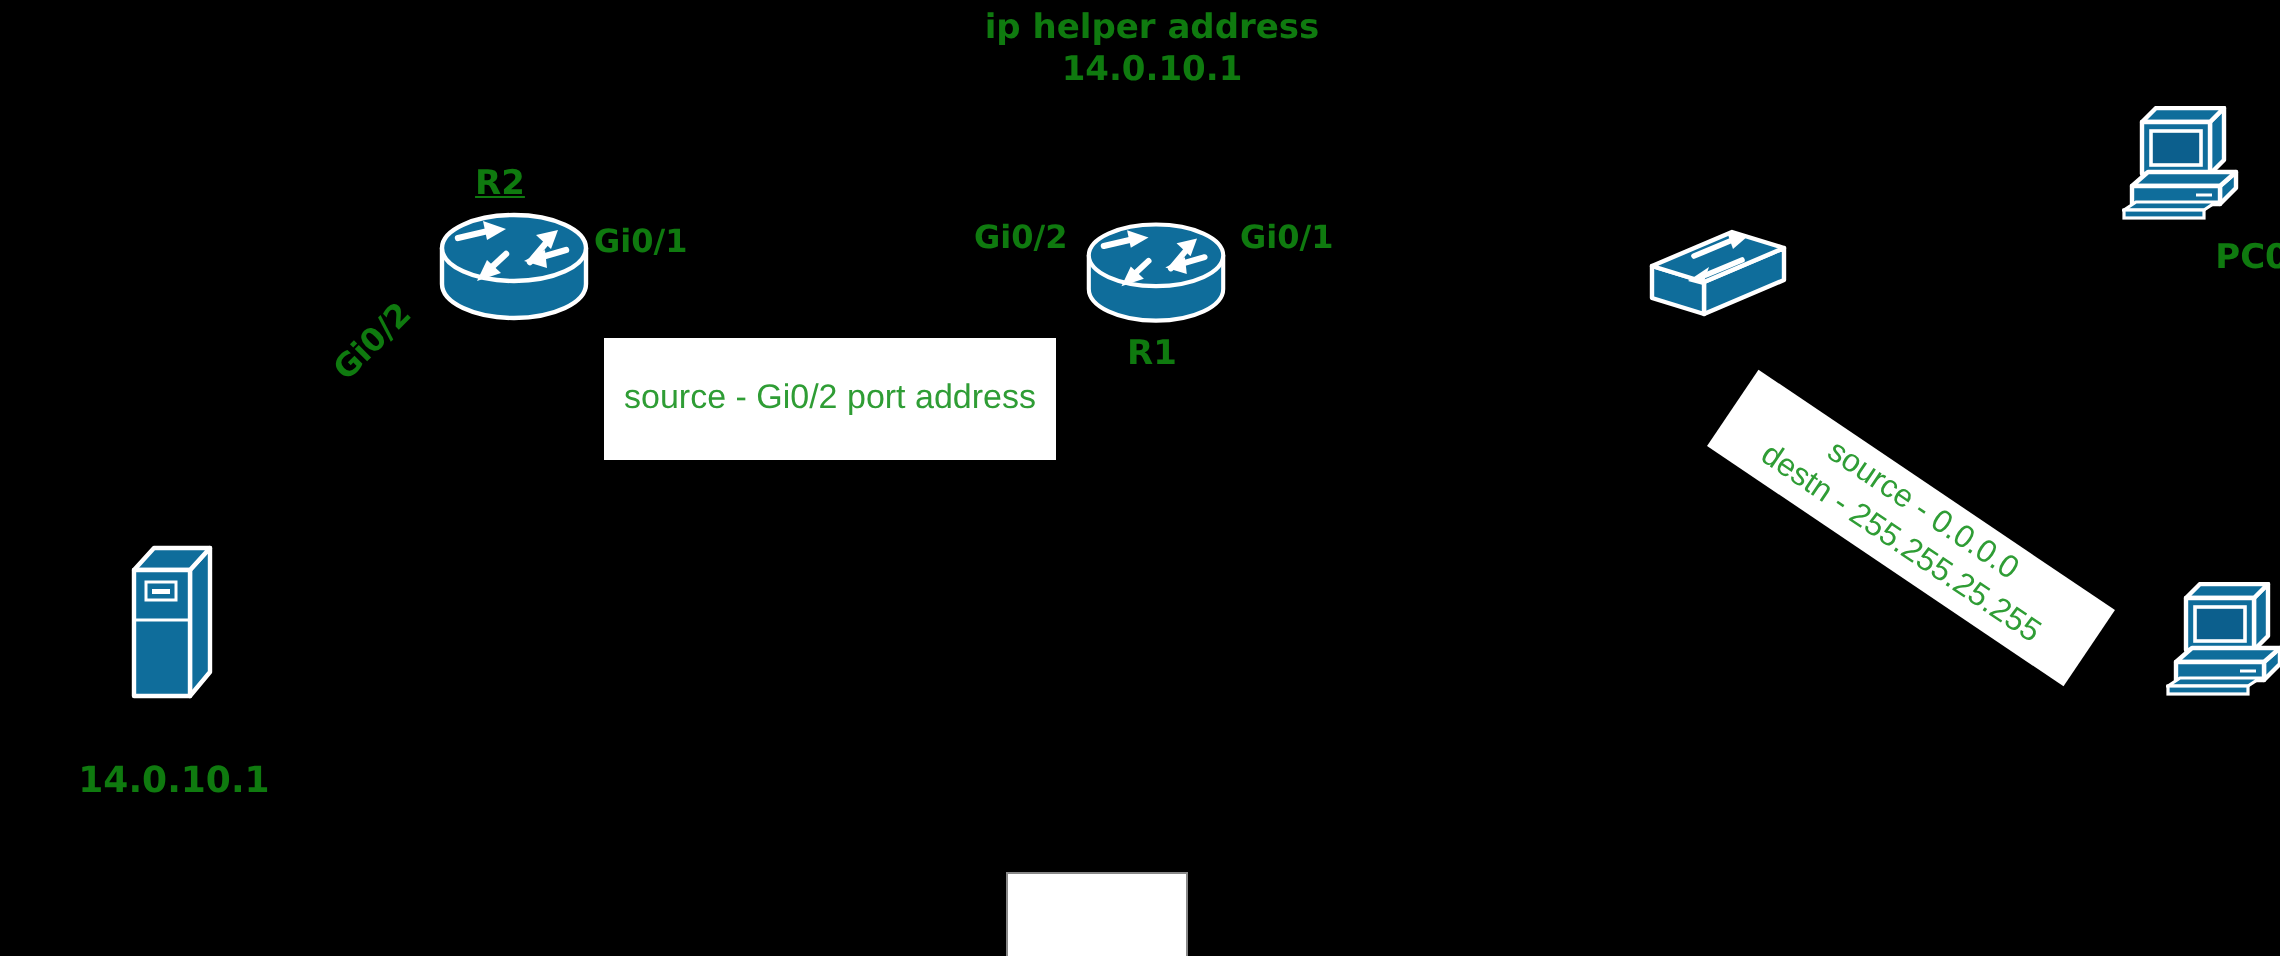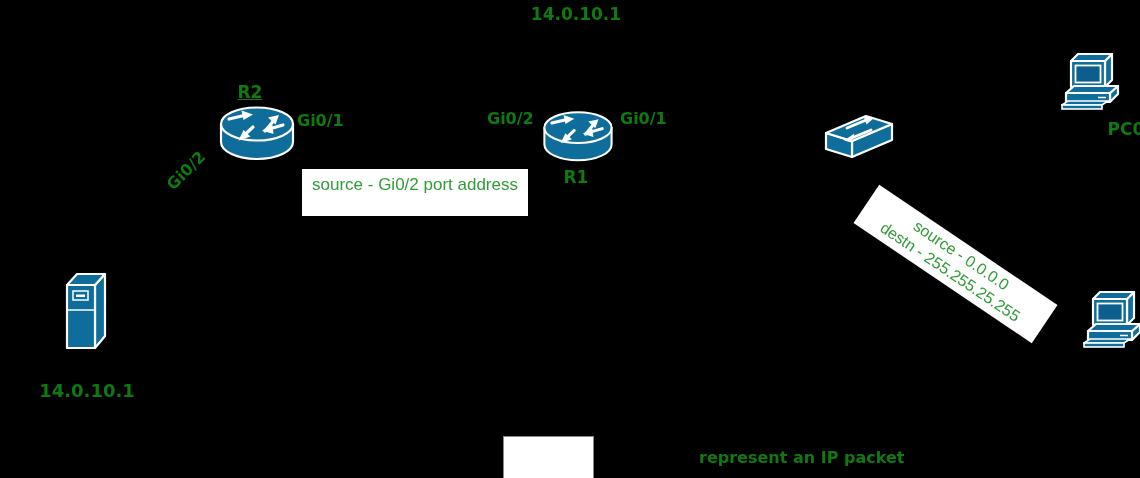--- a/index.html
+++ b/index.html
@@ -29,21 +29,21 @@
     font-size:17px;
     line-height:20px;
     text-align:center;
     white-space:nowrap;
   }
   #packet-label-broadcast{
     font-size:16px;
     transform:rotate(34deg);
     display:flex;flex-direction:column;justify-content:center;
   }
-  #packet-label-unicast{padding-top:6px;}
+  #packet-label-unicast{padding-top:20px;}
   .dev{position:absolute;}
   .df{fill:var(--device-fill,#0f6d9b);stroke:#fff;stroke-width:2.2;stroke-linejoin:round;}
   .df-thin{fill:var(--device-fill,#0f6d9b);stroke:#fff;stroke-width:1.6;}
   .screen{fill:var(--screen-fill,#0c5f8d);stroke:#fff;stroke-width:1.8;}
   .wline{stroke:#fff;stroke-width:3.2;stroke-linecap:round;fill:none;}
   .wline2{stroke:#fff;stroke-width:2.8;stroke-linecap:round;fill:none;}
   .whead{fill:#fff;stroke:none;}
   .thin{stroke:#fff;stroke-width:1.5;fill:none;}
   .slotbar{fill:#fff;stroke:none;}
   #legend-swatch{
@@ -51,20 +51,21 @@
     background:var(--box-bg,#fff);
     border:1px solid var(--swatch-border,#888);
   }
 </style>
 </head>
 <body>
 
 <div id="canvas">
 
   <div class="lbl center" style="left:446px;top:4px;width:260px;">
+    <div>ip helper address</div>
     <div>14.0.10.1</div>
   </div>
 
   <div class="lbl center" style="left:228px;top:82px;width:44px;text-decoration:underline;">R2</div>
   <div class="dev" style="left:218px;top:104px;">
     <svg width="78" height="60" viewBox="0 0 78 60">
       <path class="df" d="M3,20 L3,38 A36,17 0 0 0 75,38 L75,20 Z"></path>
       <ellipse class="df" cx="39" cy="20" rx="36" ry="16.5"></ellipse>
       <path class="wline" d="M11,15 L26,11.5"></path>
         <polygon class="whead" points="35,10.5 23.5,6.5 25.5,16"></polygon>
@@ -158,15 +159,14 @@
       <path class="thin" d="M3,39 L31,39"></path>
       <rect class="thin" x="9" y="20" width="15" height="9"></rect>
       <rect class="slotbar" x="12" y="23.5" width="9" height="2.5"></rect>
     </svg>
   </div>
   <div class="lbl center" style="left:7px;top:380px;width:160px;font-size:18px;line-height:22px;">
     <div>14.0.10.1</div>
   </div>
 
   <div id="legend-swatch"></div>
-  <div class="lbl" style="left:699px;top:447px;font-size:16px;">represent an IP packet</div>
 
 </div>
 
 </body></html>

